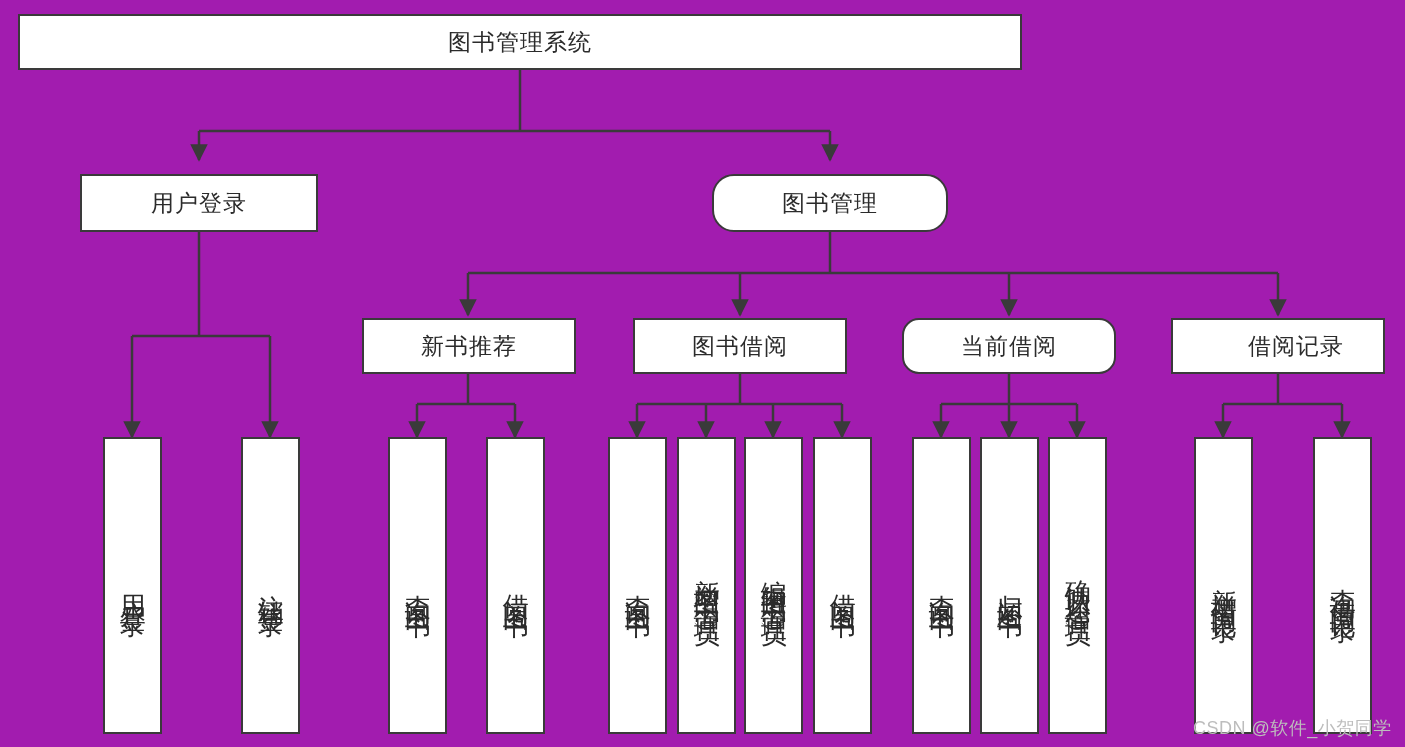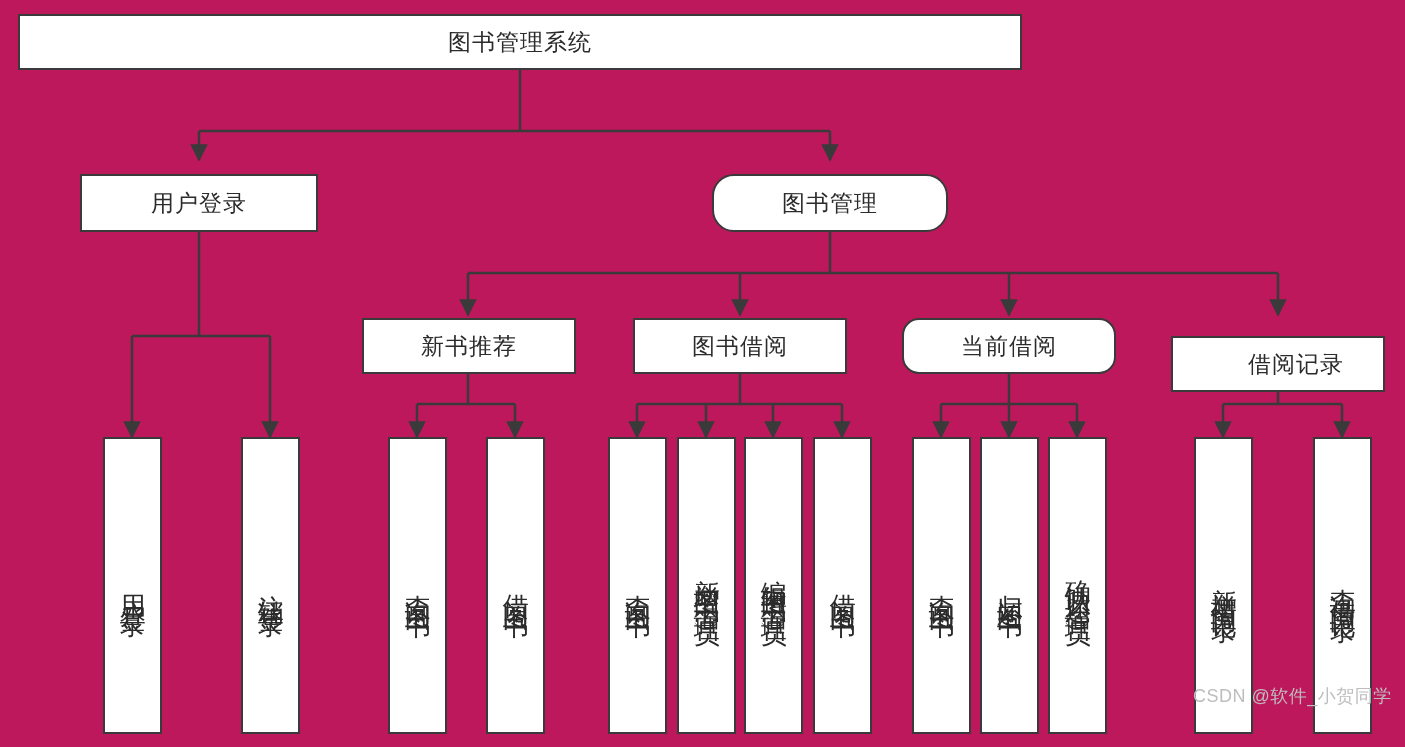--- a/index.html
+++ b/index.html
@@ -4,21 +4,21 @@
 <style>
   html, body {
     margin: 0;
     padding: 0;
     background: #ffffff;
   }
   #canvas {
     position: relative;
     width: 1405px;
     height: 747px;
-    background: #be185d;
+    background: #a21caf;
     font-family: "Liberation Sans", "DejaVu Sans", sans-serif;
     overflow: hidden;
   }
   svg.edges {
     position: absolute;
     left: 0;
     top: 0;
     width: 1405px;
     height: 747px;
     pointer-events: none;
@@ -113,35 +113,35 @@
   </svg>
 
   <div class="node node-h" style="left:18px; top:14px; width:1004px; height:56px;">图书管理系统</div>
 
   <div class="node node-h" style="left:80px; top:174px; width:238px; height:58px;">用户登录</div>
   <div class="node node-h" style="left:712px; top:174px; width:236px; height:58px;border-radius:22px;">图书管理</div>
 
   <div class="node node-h" style="left:633px; top:318px; width:214px; height:56px;">图书借阅</div>
   <div class="node node-h" style="left:362px; top:318px; width:214px; height:56px;">新书推荐</div>
   <div class="node node-h" style="left:902px; top:318px; width:214px; height:56px;border-radius:17px;">当前借阅</div>
-  <div class="node node-h" style="left:1171px; top:336px; width:214px; height:56px;padding-left:36px;">借阅记录</div>
+  <div class="node node-h" style="left:1171px; top:318px; width:214px; height:56px;padding-left:36px;">借阅记录</div>
 
   <div class="node node-v" style="left:103px; top:437px; width:59px; height:297px;">用户登录</div>
   <div class="node node-v" style="left:241px; top:437px; width:59px; height:297px;">注销登录</div>
 
   <div class="node node-v" style="left:388px; top:437px; width:59px; height:297px;">查询图书</div>
   <div class="node node-v" style="left:486px; top:437px; width:59px; height:297px;">借阅图书</div>
 
   <div class="node node-v" style="left:608px; top:437px; width:59px; height:297px;">查询图书</div>
   <div class="node node-v" style="left:677px; top:437px; width:59px; height:297px;">新增图书（管理员）</div>
   <div class="node node-v" style="left:744px; top:437px; width:59px; height:297px;">编辑图书（管理员）</div>
   <div class="node node-v" style="left:813px; top:437px; width:59px; height:297px;">借阅图书</div>
 
   <div class="node node-v" style="left:912px; top:437px; width:59px; height:297px;">查询图书</div>
   <div class="node node-v" style="left:980px; top:437px; width:59px; height:297px;">归还图书</div>
   <div class="node node-v" style="left:1048px; top:437px; width:59px; height:297px;">确认归还（管理员）</div>
 
   <div class="node node-v" style="left:1194px; top:437px; width:59px; height:297px;">新增借阅记录</div>
   <div class="node node-v" style="left:1313px; top:437px; width:59px; height:297px;">查询借阅记录</div>
 
-  <div class="watermark" style="left:1193px; top:684px;">CSDN @软件_小贺同学</div>
+  <div class="watermark" style="left:1193px; top:716px;">CSDN @软件_小贺同学</div>
 
 </div>
 
 </body></html>

